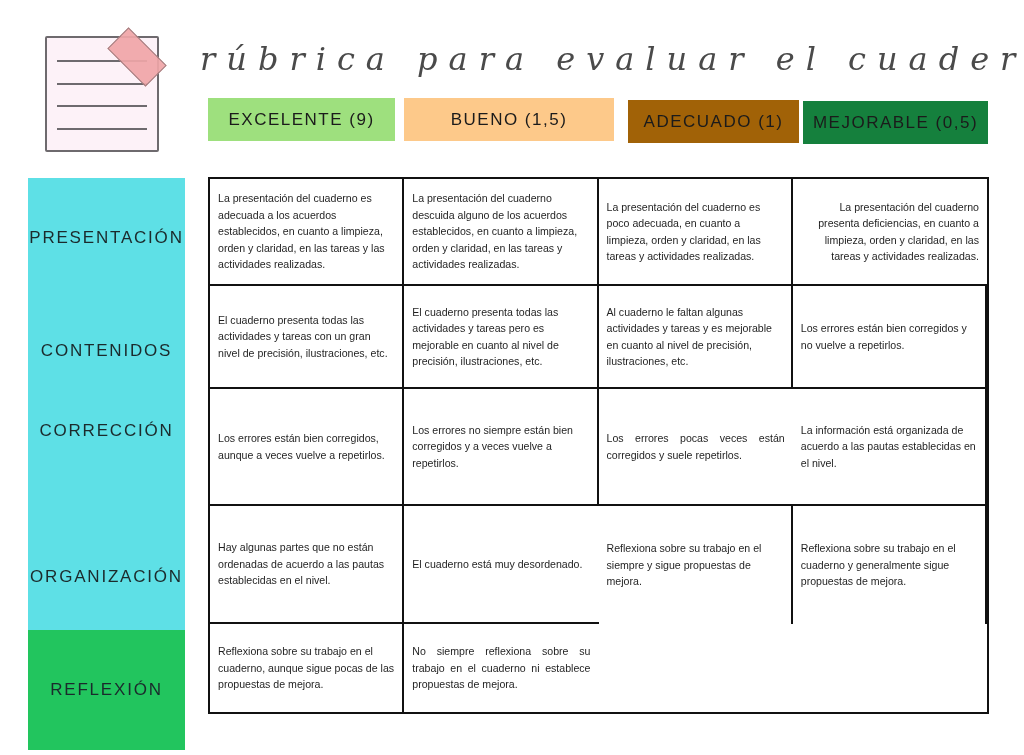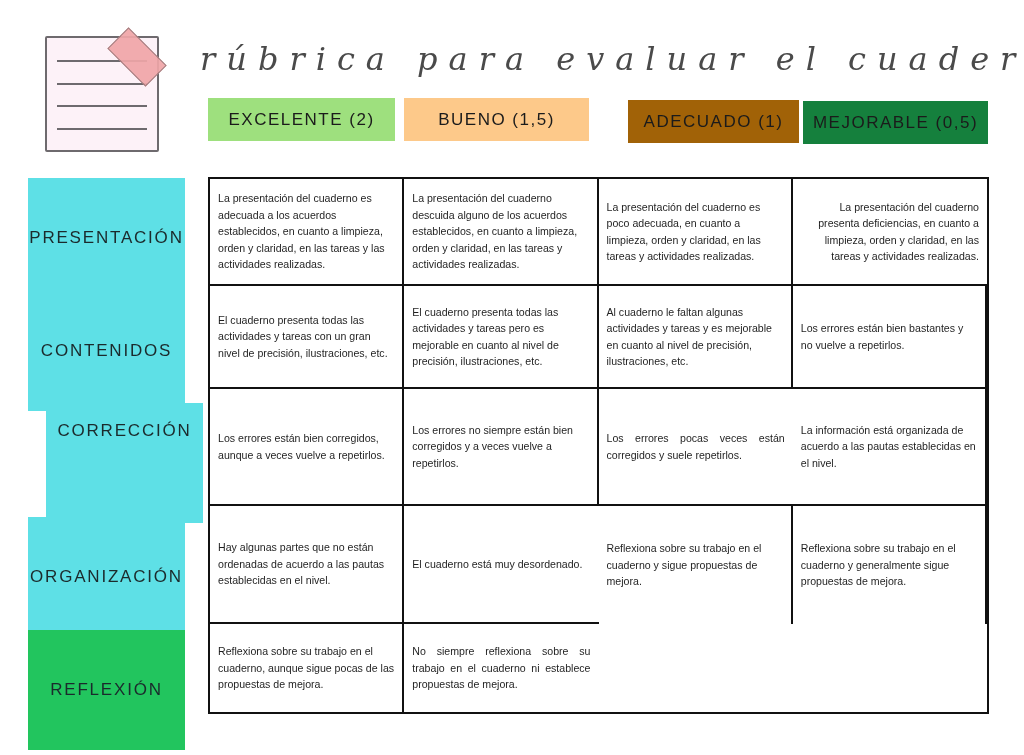--- a/index.html
+++ b/index.html
@@ -35,47 +35,47 @@
 <div class="notebook">
   <div class="line" style="top:22px"></div>
   <div class="line" style="top:45px"></div>
   <div class="line" style="top:67px"></div>
   <div class="line" style="top:90px"></div>
 </div>
 <div class="tape"></div>
 
 <div class="title">rúbrica para evaluar el cuaderno</div>
 
-<div class="level" id="lvl0" style="left: 208px; top: 98px; width: 187px; background: rgb(158, 224, 126);">EXCELENTE (2)</div>
-<div class="level" id="lvl1" style="left: 404px; top: 98px; width: 185px; background: rgb(253, 201, 138);">BUENO (1,5)</div>
+<div class="level" id="lvl0" style="left: 208px; top: 98px; width: 187px; background: rgb(158, 224, 126);">EXCELENTE (9)</div>
+<div class="level" id="lvl1" style="left: 404px; top: 98px; width: 210px; background: rgb(253, 201, 138);">BUENO (1,5)</div>
 <div class="level" id="lvl2" style="left: 628px; top: 100px; width: 171px; background: #a16207;">ADECUADO (1)</div>
 <div class="level" id="lvl3" style="left: 803px; top: 101px; width: 185px; background: #15803d;">MEJORABLE  (0,5)</div>
 
 <div class="crit" style="top: 178px; background: rgb(94, 224, 230);">PRESENTACIÓN</div>
 <div class="crit" style="top: 291px; background: rgb(94, 224, 230);">CONTENIDOS</div>
-<div class="crit" style="top: 403px; align-items: flex-start; padding-top: 18px; box-sizing: border-box; background: rgb(94, 224, 230); margin-left: 18px;">CORRECCIÓN</div>
+<div class="crit" style="top: 403px; align-items: flex-start; padding-top: 18px; box-sizing: border-box; background: rgb(94, 224, 230);">CORRECCIÓN</div>
 <div class="crit" style="top: 517px; background: rgb(94, 224, 230);">ORGANIZACIÓN</div>
 <div class="crit" style="top: 630px; background: #22c55e;">REFLEXIÓN</div>
 
 <div class="grid">
   <div class="cell">La presentación del cuaderno es adecuada a los acuerdos establecidos, en cuanto a limpieza, orden y claridad, en las tareas y las actividades realizadas.</div>
   <div class="cell">La presentación del cuaderno descuida alguno de los acuerdos establecidos, en cuanto a limpieza, orden y claridad, en las tareas y actividades realizadas.</div>
   <div class="cell">La presentación del cuaderno es poco adecuada, en cuanto a limpieza, orden y claridad, en las tareas y actividades realizadas.</div>
   <div class="cell c4">La presentación del cuaderno presenta deficiencias, en cuanto a limpieza, orden y claridad, en las tareas y actividades realizadas.</div>
 
   <div class="cell">El cuaderno presenta todas las actividades y tareas con un gran nivel de precisión, ilustraciones, etc.</div>
   <div class="cell">El cuaderno presenta todas las actividades y tareas pero es mejorable en cuanto al nivel de precisión, ilustraciones, etc.</div>
   <div class="cell">Al cuaderno le faltan algunas actividades y tareas y es mejorable en cuanto al nivel de precisión, ilustraciones, etc.</div>
 
-  <div class="cell">Los errores están bien bastantes y no vuelve a repetirlos.</div>
+  <div class="cell">Los errores están bien corregidos y no vuelve a repetirlos.</div>
   <div class="cell">Los errores están bien corregidos, aunque a veces vuelve a repetirlos.</div>
   <div class="cell">Los errores no siempre están bien corregidos y a veces vuelve a repetirlos.</div>
   <div class="cell c4 justify">Los errores pocas veces están corregidos y suele repetirlos.</div>
 
   <div class="cell">La información está organizada de acuerdo a las pautas establecidas en el nivel.</div>
   <div class="cell">Hay algunas partes que no están ordenadas de acuerdo a las pautas establecidas en el nivel.</div>
   <div class="cell c4">El cuaderno está muy desordenado.</div>
 
-  <div class="cell r5">Reflexiona sobre su trabajo en el cuaderno y sigue propuestas de mejora.</div>
+  <div class="cell r5">Reflexiona sobre su trabajo en el siempre y sigue propuestas de mejora.</div>
   <div class="cell r5">Reflexiona sobre su trabajo en el cuaderno y generalmente sigue propuestas de mejora.</div>
   <div class="cell r5">Reflexiona sobre su trabajo en el cuaderno, aunque sigue pocas de las propuestas de mejora.</div>
   <div class="cell c4 r5 justify">No siempre reflexiona sobre su trabajo en el cuaderno ni establece propuestas de mejora.</div>
 </div>
 
 </body></html>

